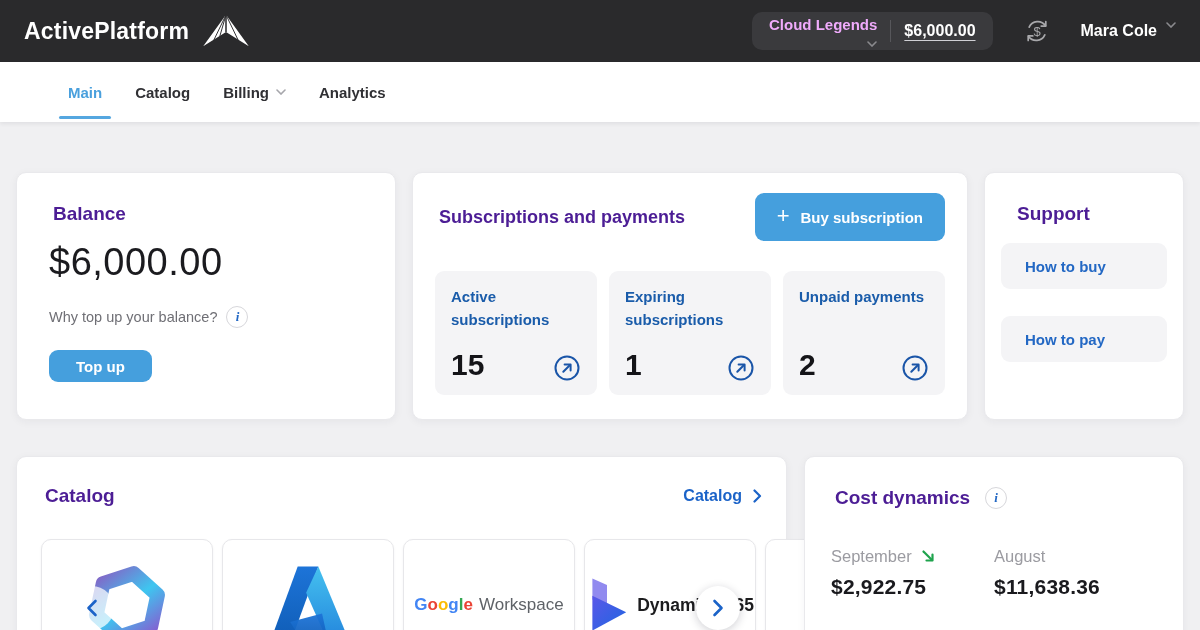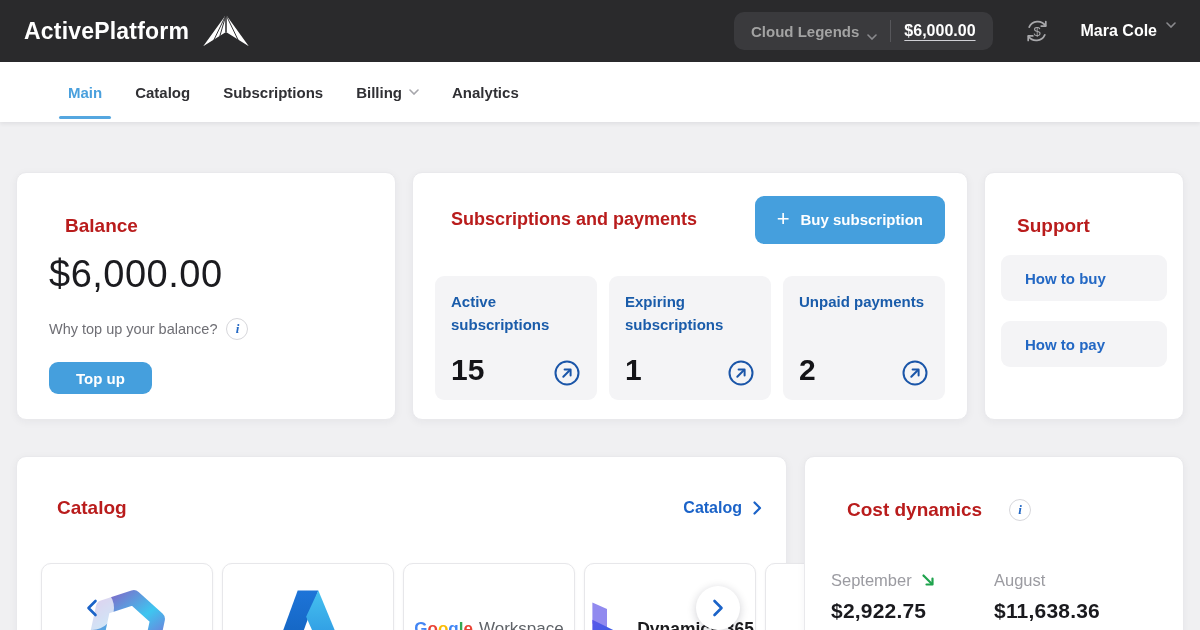--- a/index.html
+++ b/index.html
@@ -4,35 +4,35 @@
 <style>
   html,body{margin:0;padding:0;}
   .screen{position:relative;width:1200px;height:630px;background:linear-gradient(#e9e9ec,#f0f0f2 60px,#f0f0f2);overflow:hidden;
           font-family:"Liberation Sans", sans-serif;color:#1c1c1f;}
   
   .hdr{position:absolute;top:0;left:0;right:0;height:62px;background:#2a2a2c;display:flex;align-items:center;padding:0 24px;box-sizing:border-box;}
   .brand{display:flex;align-items:center;gap:12px;cursor:pointer;}
   .brand-name{color:#fff;font-size:23px;font-weight:700;letter-spacing:.2px;}
   .hdr-right{margin-left:auto;display:flex;align-items:center;gap:30px;}
   .acct-pill{display:flex;align-items:center;gap:13px;background:#3a3a3d;border-radius:10px;height:38px;padding:0 17px;}
-  .acct-name{color:#a3a3a3;font-size:15px;font-weight:700;display:flex;align-items:flex-end;gap:8px;cursor:pointer;}
+  .acct-name{color:#f0abfc;font-size:15px;font-weight:700;display:flex;align-items:flex-end;gap:8px;cursor:pointer;flex-direction:column;}
   .pill-div{width:1px;height:22px;background:#57575b;}
   .hdr-balance{color:#fff;font-size:16px;font-weight:700;text-decoration:underline;text-underline-offset:4px;
                text-decoration-thickness:1px;text-decoration-color:#cfcfd4;cursor:pointer;}
   .user{display:flex;align-items:flex-start;gap:9px;color:#fff;font-size:16px;font-weight:700;cursor:pointer;}
   
   .nav{position:absolute;top:62px;left:0;right:0;height:60px;background:#fff;display:flex;align-items:center;
        padding:0 0 0 68px;gap:33px;box-shadow:0 2px 4px rgba(40,40,50,.08);}
   .tab{position:relative;height:60px;display:flex;align-items:center;gap:7px;font-size:15px;font-weight:600;color:#303034;cursor:pointer;}
   .tab.active{color:#4aa0dd;}
   .tab.active::after{content:"";position:absolute;left:-9px;right:-9px;bottom:3px;height:3px;border-radius:2px;background:#55a7e0;}
   
   .card{position:absolute;background:#fff;border:1px solid #e9e9ec;border-radius:10px;box-sizing:border-box;
         box-shadow:0 2px 8px rgba(40,40,60,.05);}
-  .card-title{font-size:19px;font-weight:700;color:#b91c1c;margin:16px;}
+  .card-title{font-size:19px;font-weight:700;color:#4c1d95;margin:4px;}
   
   #balance-card{left:16px;top:172px;width:380px;height:248px;padding:26px 32px;}
   .amount{font-size:38px;font-weight:400;letter-spacing:.5px;color:#1b1b1f;margin-top:16px;}
   .hint-row{display:flex;align-items:center;gap:9px;margin-top:22px;color:#6f6f75;font-size:14.5px;}
   .info-badge{width:22px;height:22px;border:1.5px solid #d7d7db;border-radius:50%;background:#fff;display:inline-flex;
               align-items:center;justify-content:center;font-family:"Liberation Serif",serif;font-style:italic;font-weight:700;
               font-size:13px;color:#2368c4;flex:0 0 auto;cursor:pointer;box-sizing:border-box;}
   .btn-primary{margin-top:22px;height:32px;background:#459fdd;color:#fff;font-weight:700;font-size:15px;border:none;
                border-radius:9px;padding:0 27px;cursor:pointer;font-family:inherit;}
   
@@ -43,21 +43,21 @@
   .plus{font-size:22px;font-weight:400;line-height:1;margin-top:-2px;}
   .tiles{margin-top:30px;display:grid;grid-template-columns:repeat(3,1fr);gap:12px;}
   .tile{background:#f4f4f6;border-radius:9px;height:124px;padding:15px 16px 13px;box-sizing:border-box;
         display:flex;flex-direction:column;justify-content:space-between;}
   .tile-label{color:#1a5caa;font-size:15px;font-weight:600;line-height:1.5;}
   .tile-bottom{display:flex;align-items:flex-end;justify-content:space-between;}
   .tile-value{font-size:30px;font-weight:700;color:#141418;}
   .open-btn{cursor:pointer;display:flex;}
   
   #support-card{left:984px;top:172px;width:200px;height:248px;padding:26px 16px 16px;}
-  .support-links{margin-top:18px;display:flex;flex-direction:column;gap:20px;}
+  .support-links{margin-top:18px;display:flex;flex-direction:column;gap:27px;}
   .support-btn{height:46px;background:#f4f4f6;border-radius:9px;display:flex;align-items:center;padding:0 24px;
                color:#2368c4;font-size:15px;font-weight:600;cursor:pointer;}
   
   #catalog-card{left:16px;top:456px;width:771px;height:240px;padding:24px;}
   .cat-head{display:flex;align-items:center;justify-content:space-between;}
   .cat-link{display:flex;align-items:center;gap:11px;color:#1b63c8;font-size:16px;font-weight:600;cursor:pointer;}
   .carousel{margin-top:28px;display:flex;gap:9px;}
   .prod{flex:0 0 auto;width:170px;height:130px;background:#fff;border:1px solid #e7e7ea;border-radius:10px;
         display:flex;align-items:center;justify-content:center;cursor:pointer;box-shadow:0 1px 3px rgba(40,40,60,.05);}
   .gw{display:flex;align-items:baseline;font-size:17px;}
@@ -130,23 +130,20 @@
       </div>
     </div>
   </div>
 
   <div class="nav">
     <div class="tab active">
         <span>Main</span>
       </div>
     <div class="tab">
         <span>Catalog</span>
-      </div>
-    <div class="tab">
-        <span>Subscriptions</span>
       </div>
     <div class="tab">
       <span>Billing</span>
       <span style="display:flex;">
         <svg width="10" height="6" viewBox="0 0 10 6">
             <path d="M1 1 l4 4 4 -4" stroke="#a6a6ab" stroke-width="1.6" fill="none" stroke-linecap="round"></path>
           </svg>
       </span>
     </div>
     <div class="tab">

